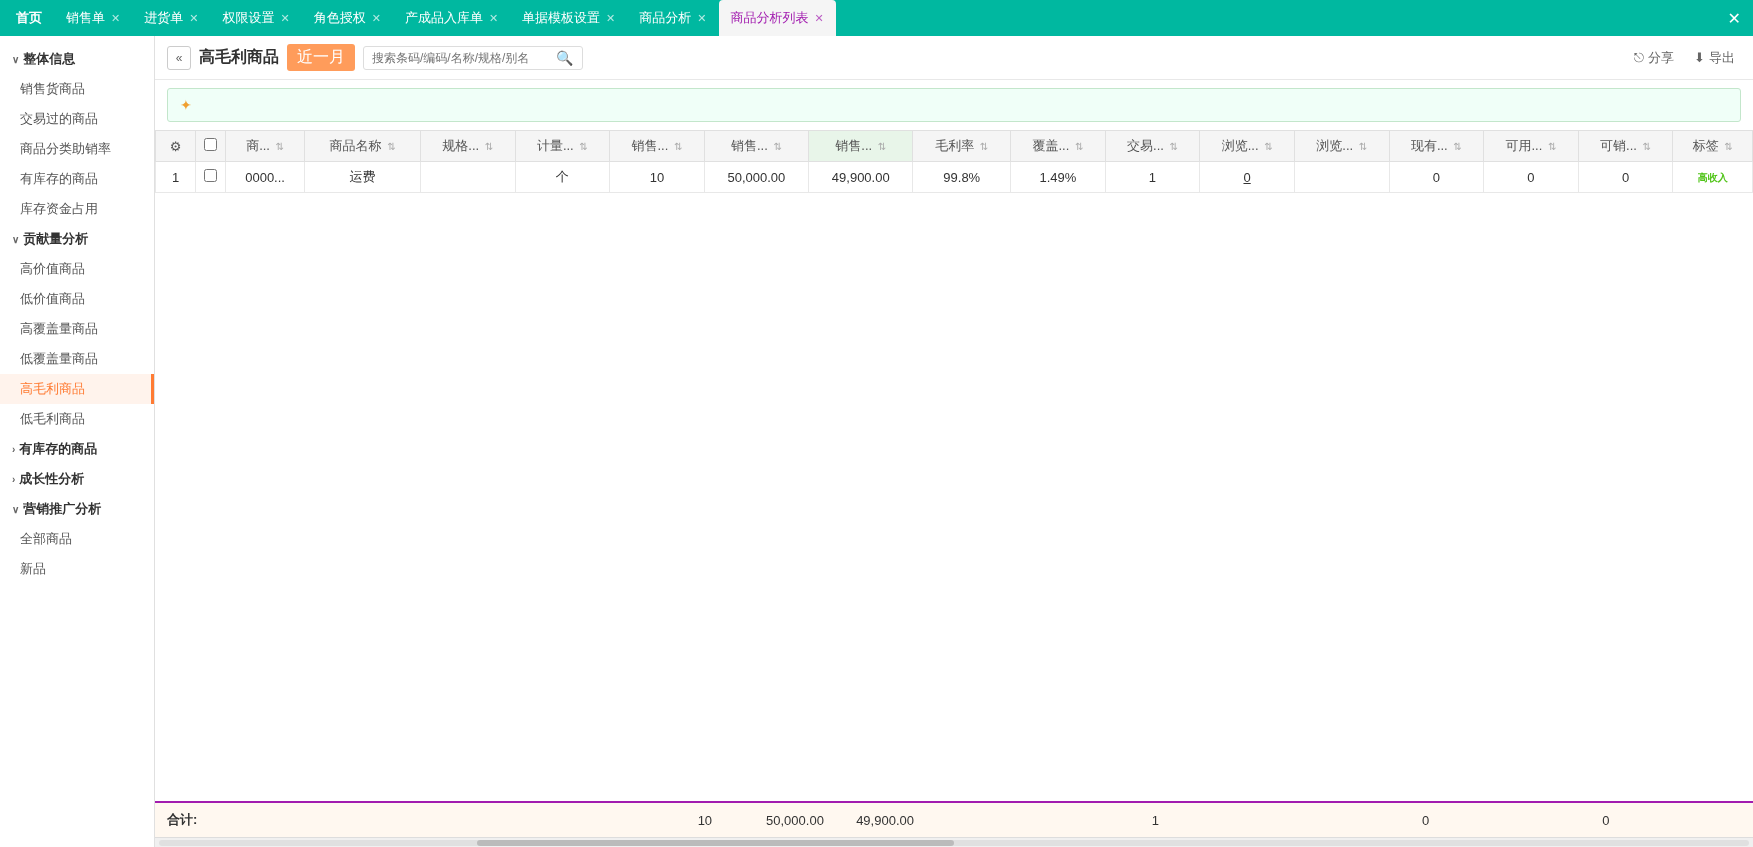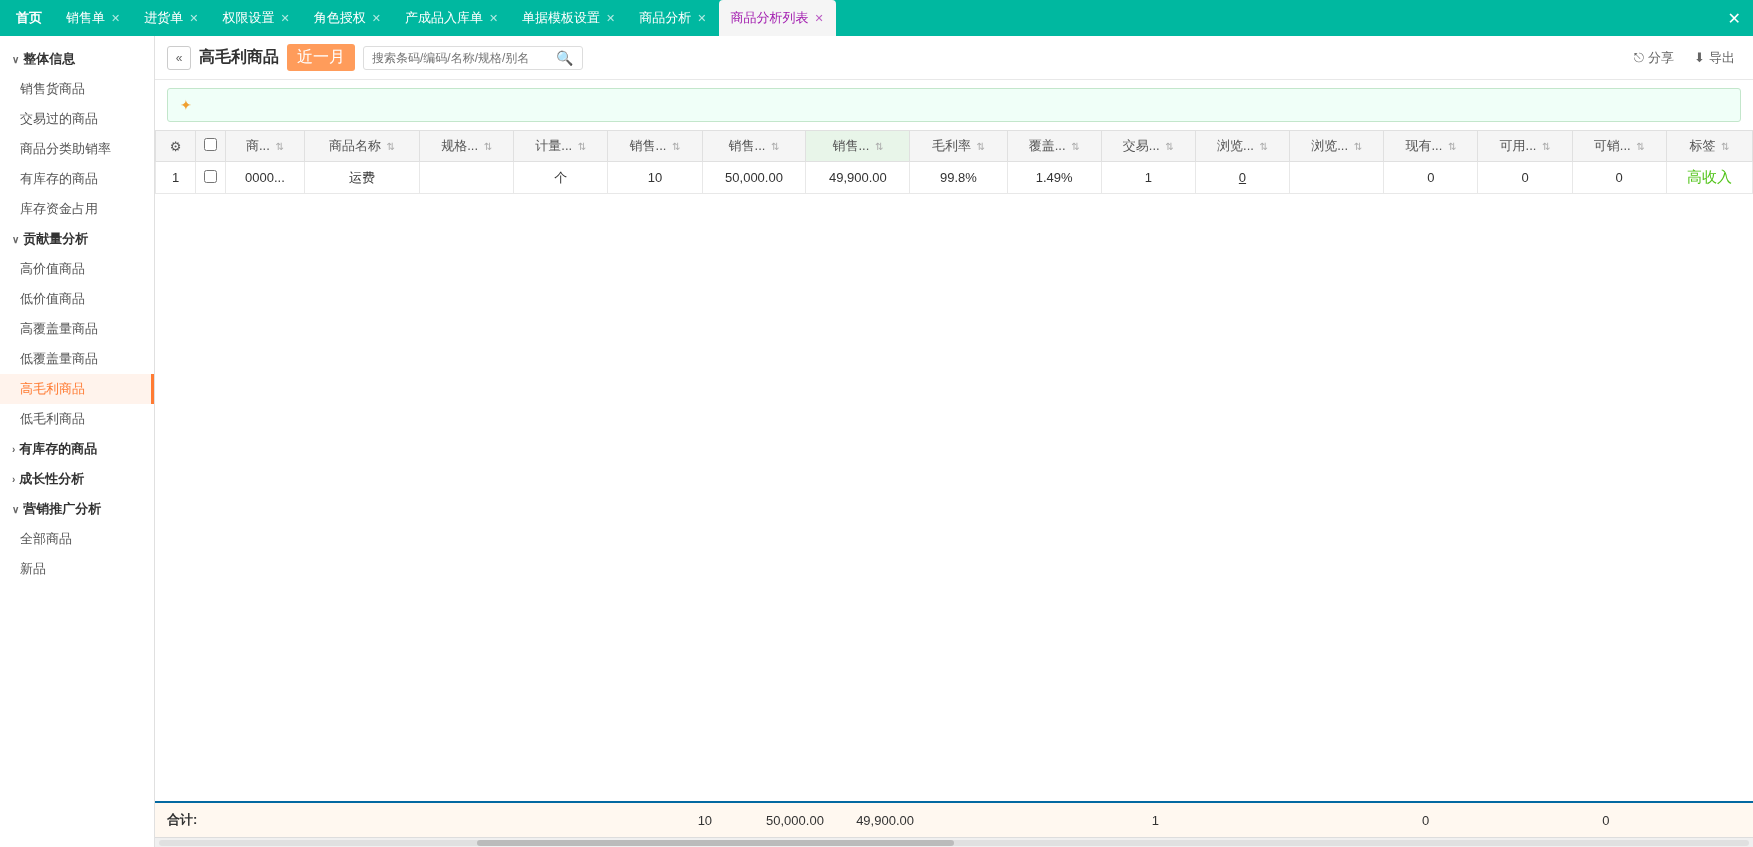--- a/index.html
+++ b/index.html
@@ -213,27 +213,27 @@
       font-weight: normal;
     }
     thead th .sort-icon { font-size: 10px; color: #aaa; margin-left: 2px; }
     tbody td {
       border: 1px solid #e8e8e8;
       padding: 6px 8px;
       text-align: center;
       color: #333;
       white-space: nowrap;
     }
-    .tag-high { color: #52c41a; font-size: 15px; font-weight: normal; }
+    .tag-high { color: #52c41a; font-size: 10px; font-weight: bold; }
     .link-underline { text-decoration: underline; color: #333; cursor: pointer; }
 
     
     .footer-bar {
       background: #fff8f0;
-      border-top: 2px solid #0369a1;
+      border-top: 2px solid #a21caf;
       padding: 8px 12px;
       display: flex;
       align-items: center;
       flex-shrink: 0;
       font-size: 12px;
       color: #555;
     }
     .footer-bar .total-label { margin-right: 12px; font-weight: bold; color: #333; }
 
     

